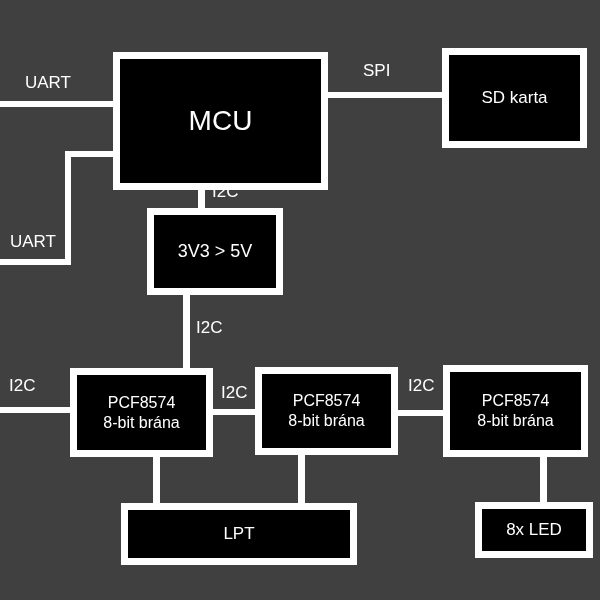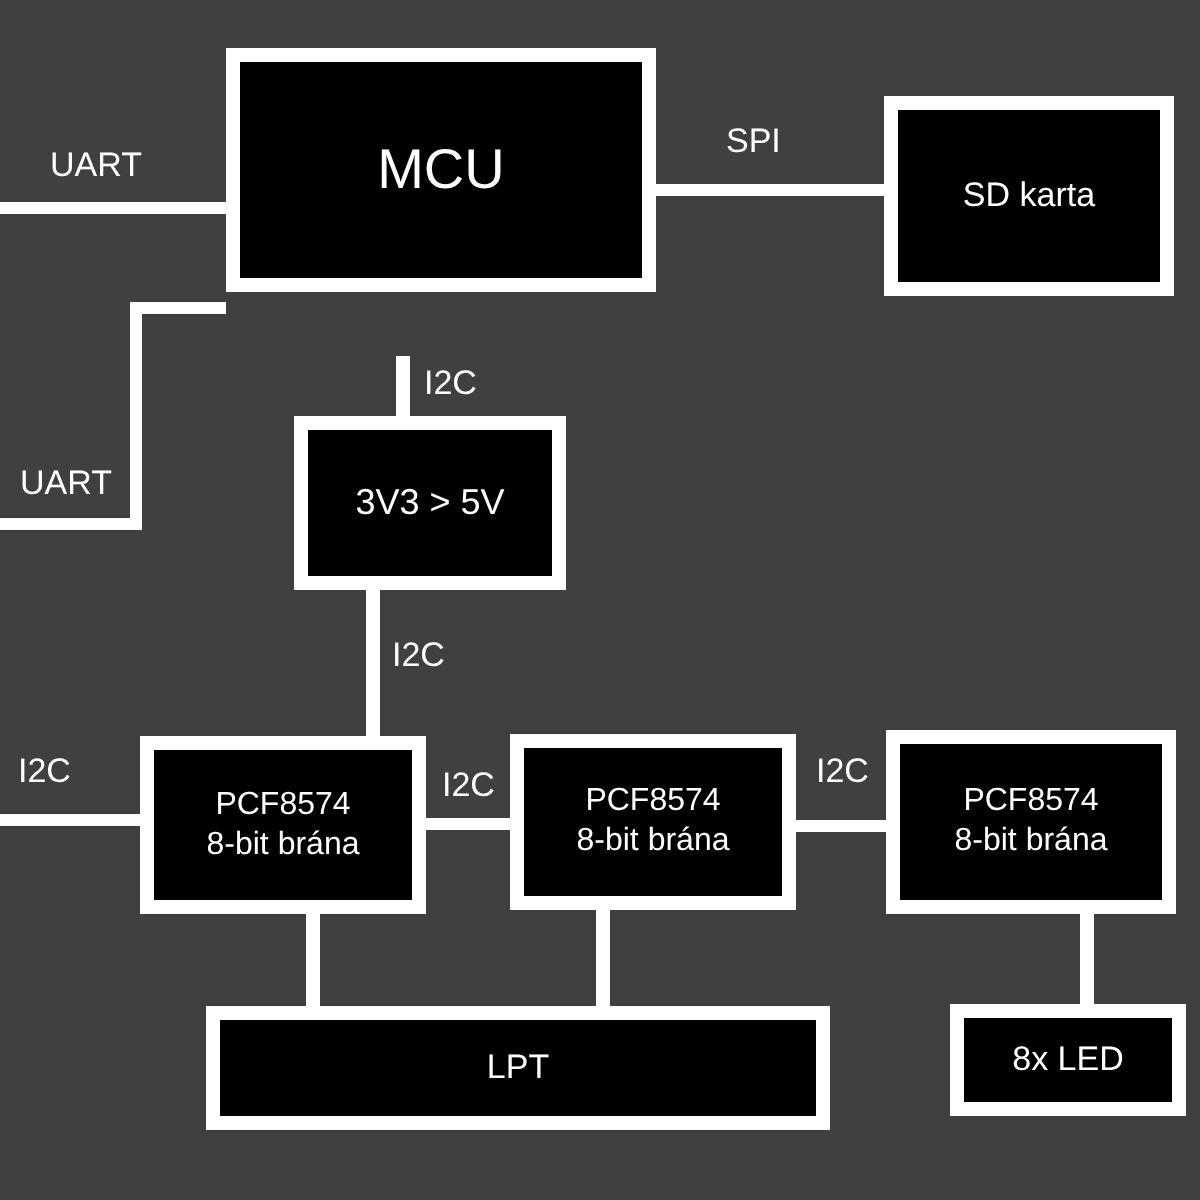--- a/index.html
+++ b/index.html
@@ -33,27 +33,27 @@
   }
   .lbl {
     position: absolute;
     color: #ffffff;
     font-size: 17px;
     line-height: 20px;
     white-space: nowrap;
   }
 
   
-  #mcu  { left:113px; top:24px;  width:215px; height:122px; font-size:28px; }
+  #mcu  { left:113px; top:52px;  width:215px; height:138px; font-size:28px; }
   #sd   { left:442px; top:48px;  width:145px; height:100px; font-size:17px; }
   #lvl  { left:147px; top:208px; width:136px; height:87px;  font-size:18px; }
   #pcf1 { left:70px;  top:368px; width:143px; height:89px;  font-size:16px; line-height:20px; }
   #pcf2 { left:255px; top:367px; width:143px; height:88px;  font-size:16px; line-height:20px; }
   #pcf3 { left:443px; top:365px; width:145px; height:92px;  font-size:16px; line-height:20px; }
-  #lpt  { left:103px; top:503px; width:312px; height:62px;  font-size:17px; }
+  #lpt  { left:121px; top:503px; width:236px; height:62px;  font-size:17px; }
   #led  { left:475px; top:502px; width:118px; height:56px;  font-size:17px; }
 
   
   #uart1-line   { left:0px;   top:101px; width:113px; height:6px; }
   #spi-line     { left:328px; top:92px;  width:114px; height:6px; }
   #uart2-line-top    { left:65px;  top:151px; width:48px;  height:6px; }
   #uart2-line-vert   { left:65px;  top:151px; width:6px;   height:114px; }
   #uart2-line-bottom { left:0px;   top:259px; width:71px;  height:6px; }
   #i2c-mcu-line  { left:198px; top:178px; width:7px;  height:30px; }
   #i2c-lvl-line  { left:183px; top:295px; width:7px;  height:73px; }

